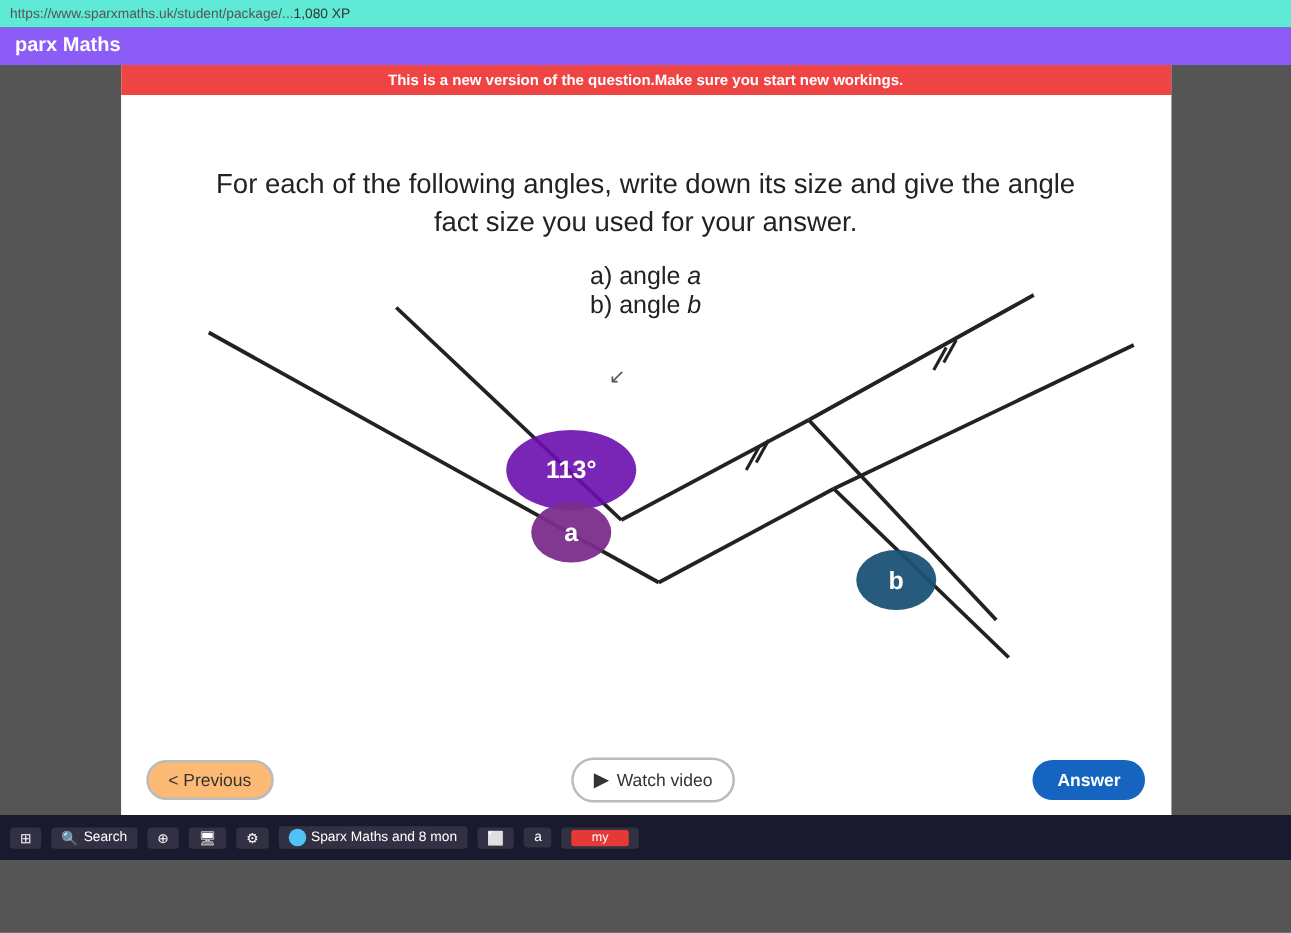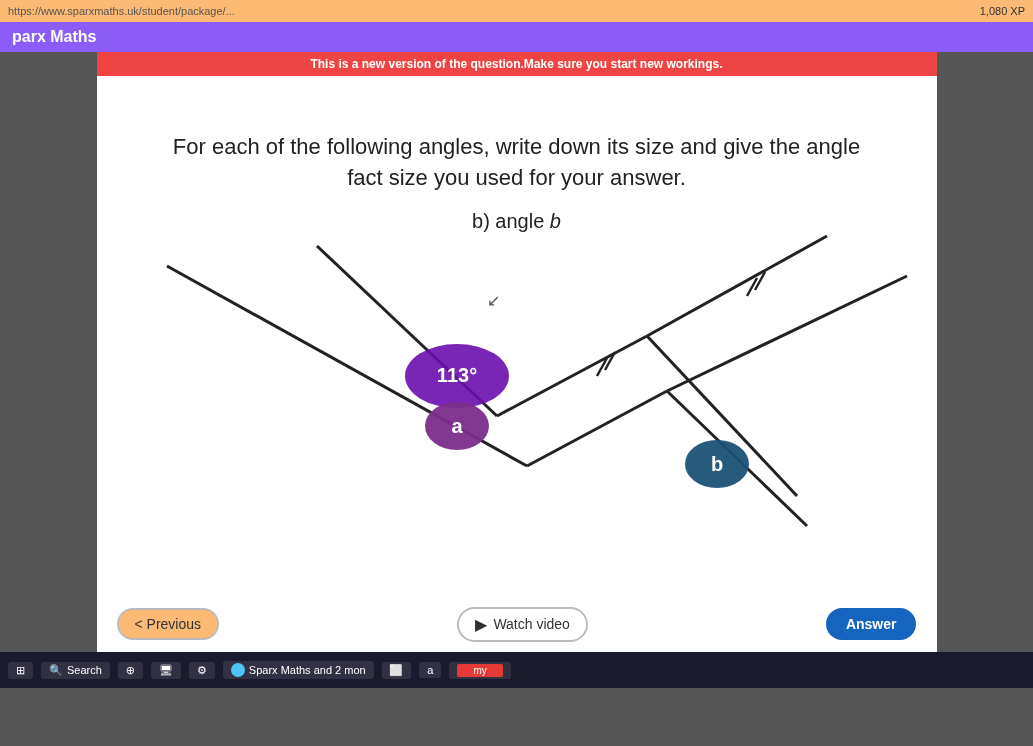--- a/index.html
+++ b/index.html
@@ -7,29 +7,27 @@
       width: 1033px;
       height: 746px;
       background: #1a1a2e;
       font-family: Arial, sans-serif;
       overflow: hidden;
       position: relative;
     }
 
     
     .browser-bar {
-      background: #fdba74;
+      background: #5eead4;
       height: 22px;
       display: flex;
       align-items: center;
       padding: 0 8px;
       font-size: 11px;
       color: #555;
-      justify-content: space-between;
-      gap: 16px;
     }
 
     
     .app-header {
       background: #8b5cf6;
       color: white;
       font-size: 16px;
       font-weight: bold;
       padding: 4px 12px;
       height: 30px;
@@ -243,20 +241,21 @@
     </div>
 
     <div class="main-content">
 
       <div class="question-text">
         <div>For each of the following angles, write down its size and give the angle</div>
         <div>fact size you used for your answer.</div>
       </div>
 
       <div class="question-parts">
+        <div>a) angle <i>a</i></div>
         <div>b) angle <i>b</i></div>
       </div>
 
       <div class="diagram-area">
         <svg class="geometry-svg" viewBox="0 0 780 340">
 
           <line x1="170" y1="30" x2="350" y2="200" stroke="#222" stroke-width="3"></line>
 
           <line x1="20" y1="50" x2="380" y2="250" stroke="#222" stroke-width="3"></line>
 
@@ -316,21 +315,21 @@
       <span>⊕</span>
     </div>
     <div class="taskbar-item">
       <span>🖥</span>
     </div>
     <div class="taskbar-item">
       <span>⚙</span>
     </div>
     <div class="taskbar-item">
       <span style="width:14px;height:14px;background:#4fc3f7;border-radius:50%;display:inline-block;"></span>
-      <span>Sparx Maths and 2 mon</span>
+      <span>Sparx Maths and 8 mon</span>
     </div>
     <div class="taskbar-item">
       <span>⬜</span>
     </div>
     <div class="taskbar-item">
       <span>a</span>
     </div>
     <div class="taskbar-item">
       <span style="background:#e53935;padding:1px 16px;border-radius:2px;color:white;font-size:10px;">my</span>
     </div>

